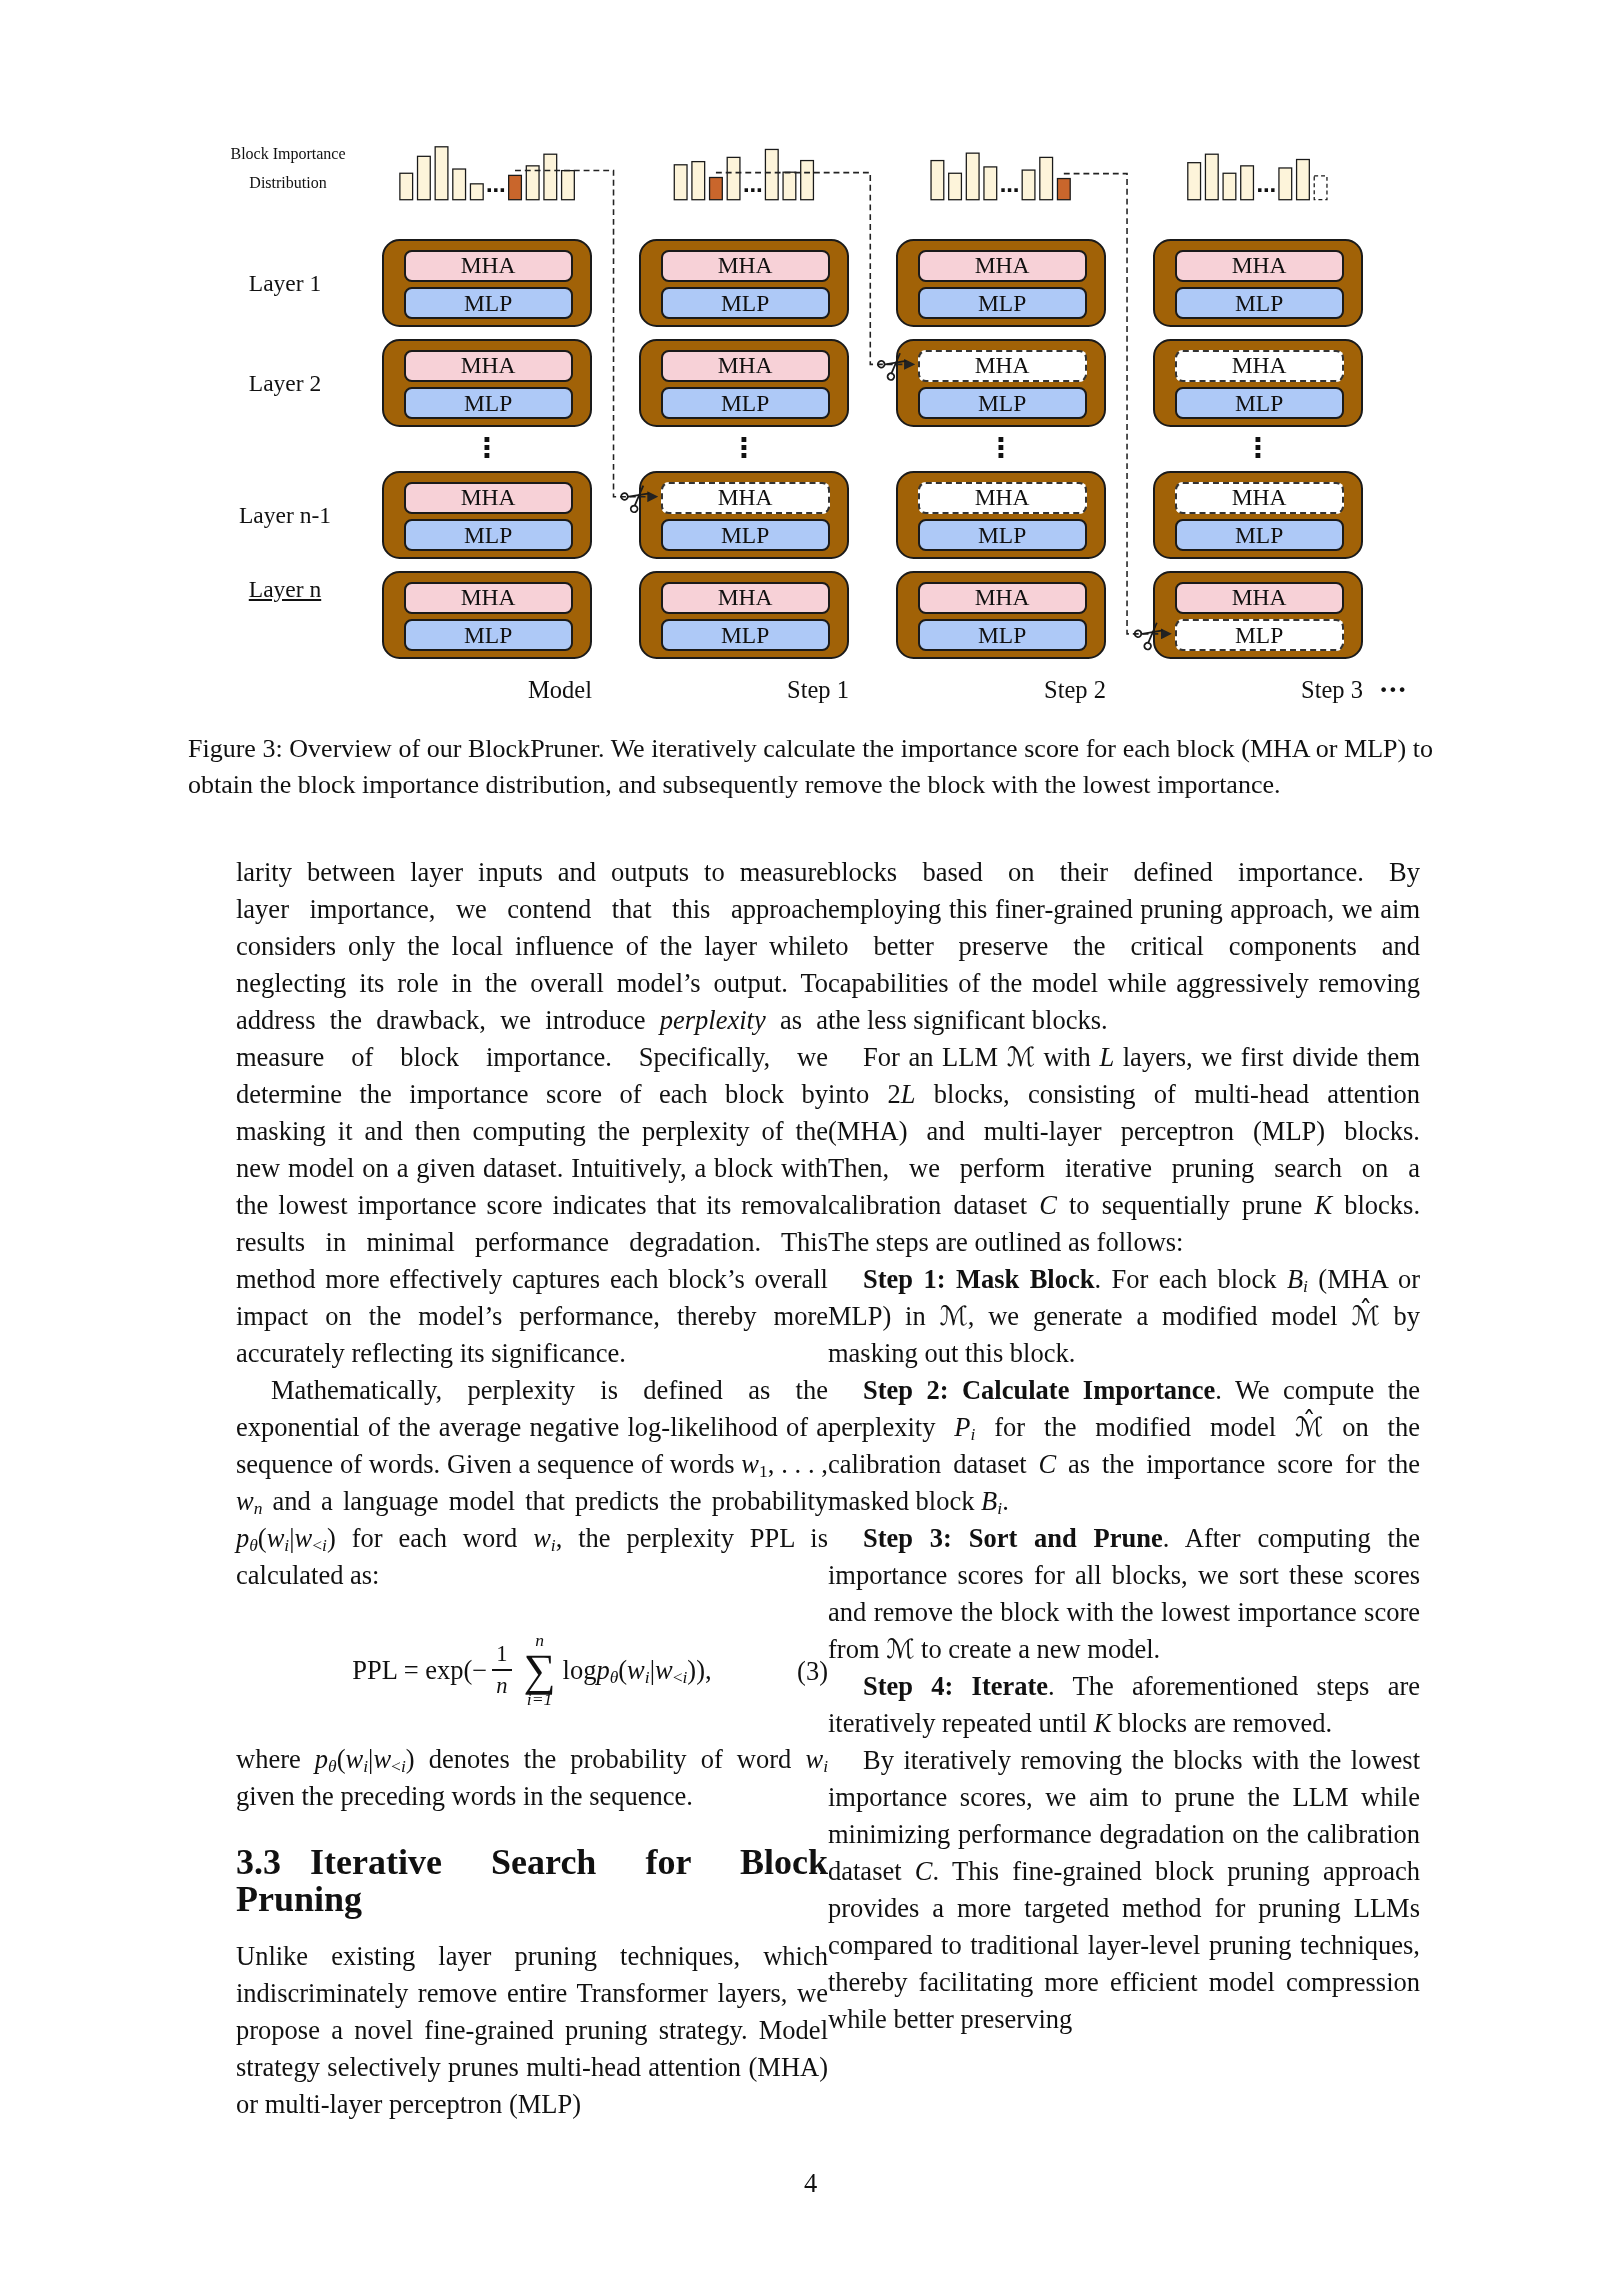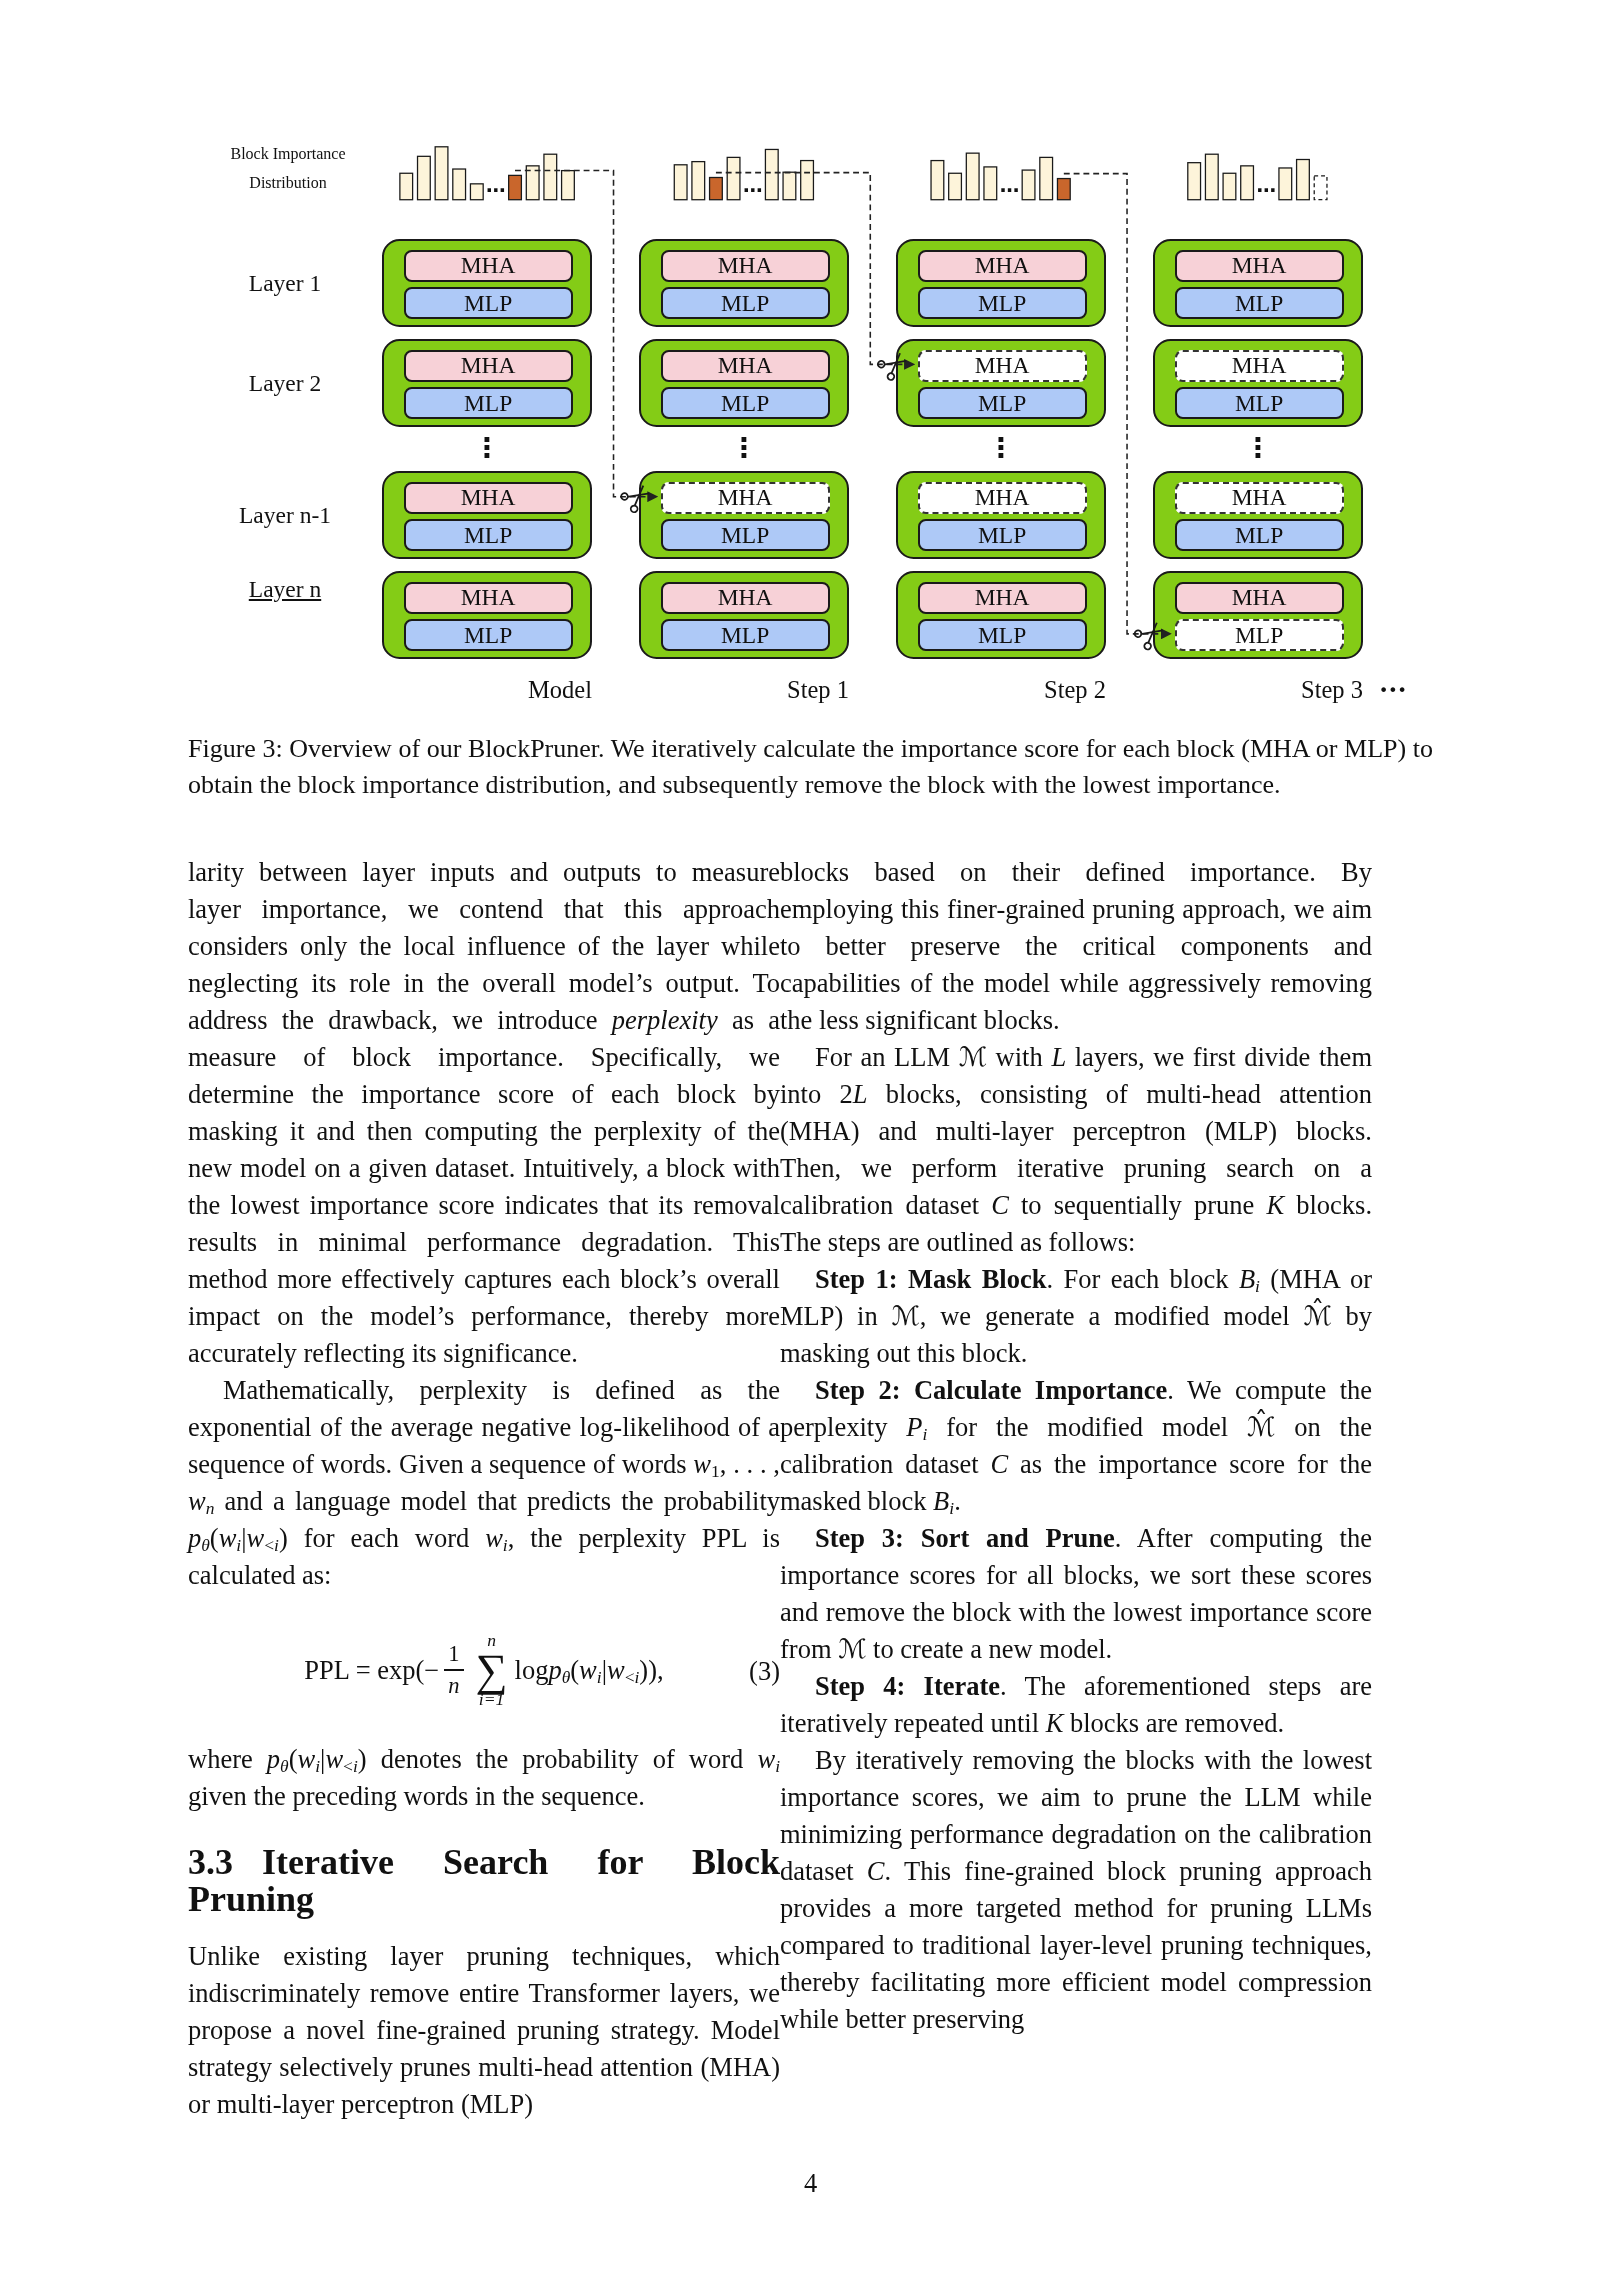--- a/index.html
+++ b/index.html
@@ -5,35 +5,35 @@
   * { margin:0; padding:0; box-sizing:border-box; }
   html,body { width:1621px; height:2293px; background:#ffffff; overflow:hidden; }
   body { font-family:"Liberation Serif","DejaVu Serif","DejaVu Sans",serif; color:#111; }
   .page { padding:131px 188px 0 188px; }
 
   
   #figure-canvas { position:relative; width:1225px; height:600px; margin:0 auto; }
   #overlay { position:absolute; left:0; top:0; width:1225px; height:600px; z-index:5; pointer-events:none; font-family:inherit; }
   .fig-side-label { position:absolute; left:-2px; top:8px; width:184px; text-align:center; font-size:16px; line-height:29px; }
   .layer-label { position:absolute; left:0; width:174px; height:88px; display:flex; align-items:center; justify-content:center; font-size:23.5px; }
-  .layer-outer { position:absolute; width:210px; height:88px; background:#84cc16; border:2.2px solid #1a1a1a; border-radius:17.6px; }
+  .layer-outer { position:absolute; width:210px; height:88px; background:#a16207; border:2.2px solid #1a1a1a; border-radius:17.6px; }
   .block { position:absolute; left:19.6px; width:169px; height:32px; border:2px solid #1a1a1a; border-radius:7.8px;
            display:flex; align-items:center; justify-content:center; font-size:23.5px; background:#fff; }
   .block.mha { top:8.8px; }
   .block.mlp { top:46px; }
   .block.dashed { border-style:dashed; border-color:#333; background:#fff !important; }
   .vdots { position:absolute; top:292px; width:210px; height:49px; display:flex; align-items:center; justify-content:center;
            font-size:27.4px; font-weight:bold; }
   .col-label { position:absolute; top:545px; width:210px; text-align:right; font-size:24.5px; }
   .trailing-dots { position:absolute; left:1182px; top:535px; font-size:29px; font-weight:bold; letter-spacing:2px; }
 
   .caption { font-size:26px; line-height:36px; text-align:justify; }
 
   
-  .columns { display:flex; margin-top:51px; }
+  .columns { display:flex; margin-top:51px;margin-left:48px; }
   .col { width:592px; font-size:26.5px; line-height:37px; text-align:justify; }
   .col p { margin:0; }
   p.indent { text-indent:35px; }
   sub { font-size:0.66em; vertical-align:-0.22em; line-height:0; }
   .subsection { font-size:36px; font-weight:bold; margin:29px 0 19.6px 0; }
   .subsection .sec-num { margin-right:29px; }
 
   
   .equation { position:relative; display:flex; align-items:center; justify-content:center; margin:25.5px 0 19.6px 0; min-height:102px; }
   .eq-main { display:inline-flex; align-items:center; font-size:26.5px; }

